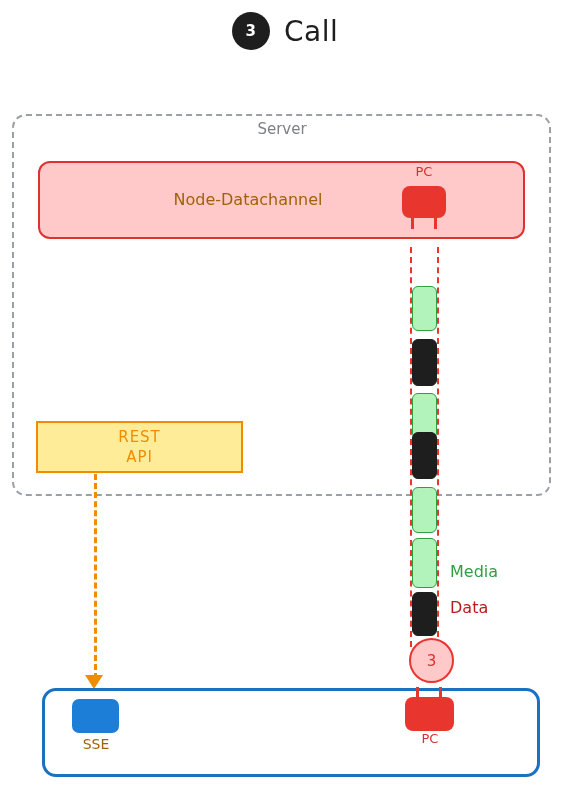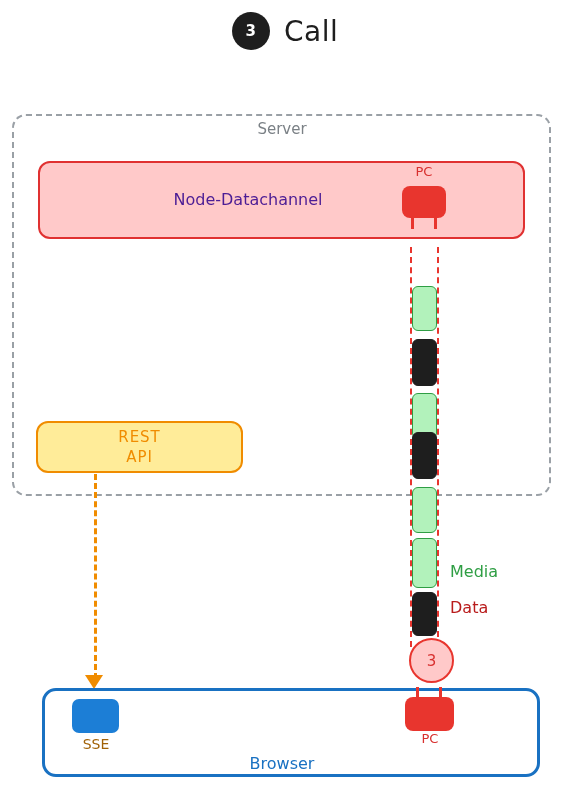--- a/index.html
+++ b/index.html
@@ -17,21 +17,21 @@
   
   .server-box{position:absolute;left:12px;top:114px;width:539px;height:382px;
     border:2px dashed #9aa0a6;border-radius:14px;box-sizing:border-box;}
   .server-label{position:absolute;left:0;top:120px;width:564px;text-align:center;
     font-size:15px;color:#7b8186;}
 
   
   .ndc-box{position:absolute;left:38px;top:161px;width:487px;height:78px;
     background:#ffc9c9;border:2.5px solid #e03131;border-radius:12px;box-sizing:border-box;}
   .ndc-label{position:absolute;left:38px;top:190px;width:420px;text-align:center;
-    font-size:16px;color:#4c1d95;}
+    font-size:16px;color:#a16207;}
 
   
   .pc{position:absolute;width:44px;height:32px;background:#e8352e;border-radius:8px;}
   .pc.server-pc{left:402px;top:186px;}
   .pc.browser-pc{left:405px;top:697px;width:49px;height:34px;}
   .pc-legs{position:absolute;width:44px;height:12px;}
   .pc-legs span{position:absolute;top:0;width:2.5px;height:12px;background:#e8352e;}
   .pc-legs span.l{left:9px;}
   .pc-legs span.r{left:32px;}
   .legs-server{left:402px;top:217px;}
@@ -52,21 +52,21 @@
   .lbl-media{position:absolute;left:450px;top:562px;font-size:16px;color:#2f9e44;}
   .lbl-data{position:absolute;left:450px;top:598px;font-size:16px;color:#b91c1c;}
 
   
   .edge-circle{position:absolute;left:409px;top:638px;width:41px;height:41px;border-radius:50%;
     background:#ffc9c9;border:2px solid #e8352e;display:flex;align-items:center;
     justify-content:center;font-size:15px;color:#d8302f;}
 
   
   .rest-box{position:absolute;left:36px;top:421px;width:207px;height:52px;
-    background:#ffec99;border:2.5px solid #f08c00;border-radius:12px;box-sizing:border-box;
+    background:#ffec99;border:2.5px solid #f08c00;border-radius:0;box-sizing:border-box;
     display:flex;flex-direction:column;align-items:center;justify-content:center;gap:2px;}
   .rest-box div{font-size:15px;color:#f08c00;letter-spacing:1px;}
 
   
   .orange-line{position:absolute;left:94px;top:474px;width:0;height:205px;
     border-left:3px dashed #f08c00;}
   .orange-head{position:absolute;left:85px;top:675px;width:0;height:0;
     border-left:9px solid transparent;border-right:9px solid transparent;
     border-top:14px solid #f08c00;}
 
@@ -122,21 +122,20 @@
   <div class="edge-circle">3</div>
 
   <div class="rest-box">
     <div>REST</div>
     <div>API</div>
   </div>
   <div class="orange-line"></div>
   <div class="orange-head"></div>
 
   <div class="browser-box"></div>
-  <div class="browser-label">Browser</div>
   <div class="sse-box"></div>
   <div class="sse-caption">SSE</div>
 
   <div class="pc-legs legs-browser">
     <span class="l"></span>
       <span class="r"></span>
   </div>
   <div class="pc browser-pc"></div>
   <div class="pc-caption cap-browser">PC</div>
 

